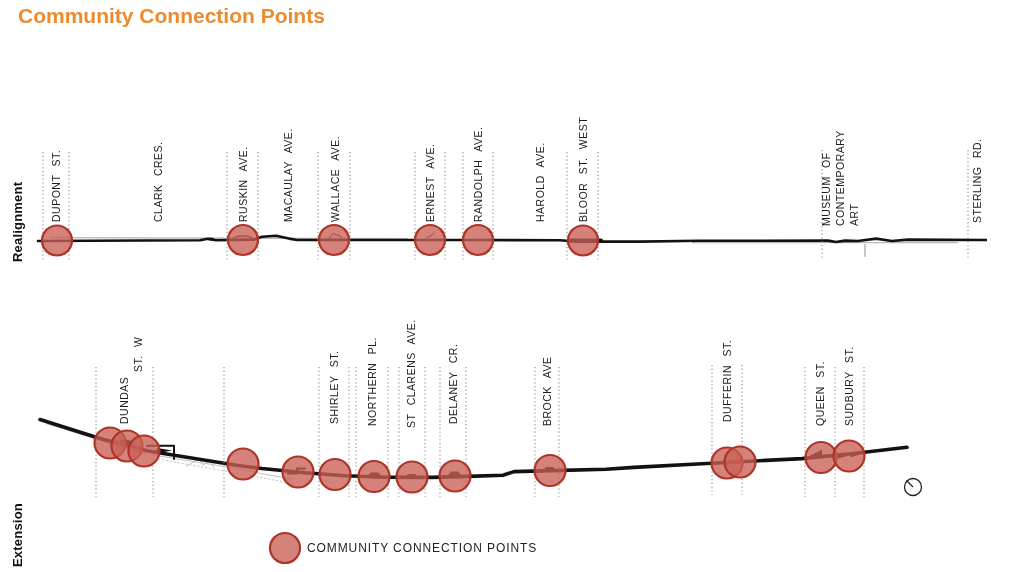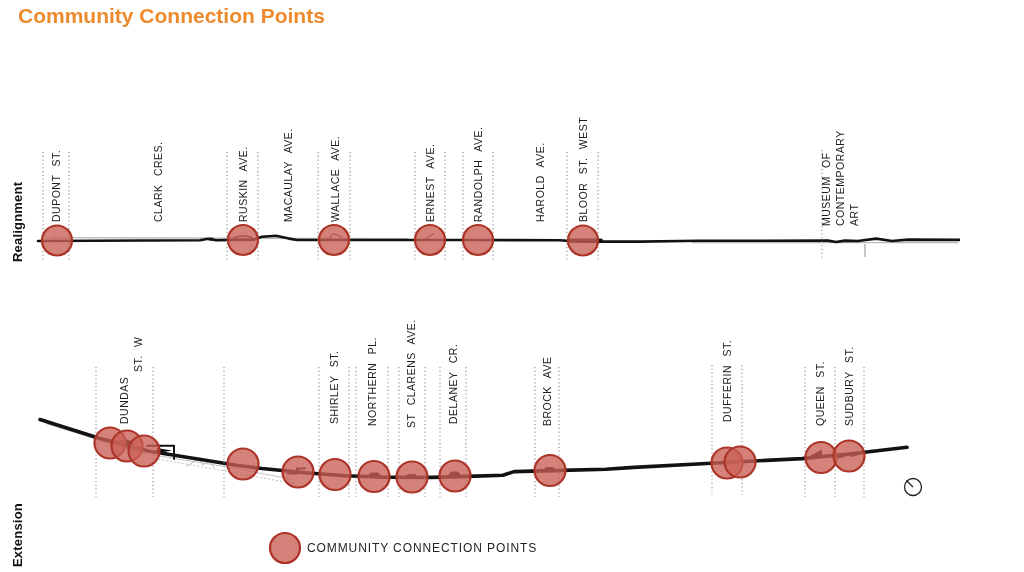--- a/index.html
+++ b/index.html
@@ -1,17 +1,17 @@
 <!DOCTYPE html>
 <html><head>
 <meta charset="utf-8">
 <style>
   html,body{margin:0;padding:0;background:#ffffff;}
   .canvas{position:relative;width:960px;height:572px;background:#fff;overflow:hidden;
-          font-family:"Liberation Sans","DejaVu Sans",sans-serif;}
+          font-family:"Liberation Sans","DejaVu Sans",sans-serif;padding-left:27px;}
   .page-title{position:absolute;left:18px;top:4px;font-size:21px;font-weight:bold;
               color:#ED8A2D;letter-spacing:0px;}
   svg{position:absolute;left:0;top:0;}
   .lbl{font-family:"Liberation Sans","DejaVu Sans",sans-serif;font-size:10.5px;fill:#1c1c1c;
        letter-spacing:0.5px;word-spacing:5px;}
   .section-lbl{font-family:"Liberation Sans","DejaVu Sans",sans-serif;font-size:13px;
        font-weight:bold;fill:#111;letter-spacing:0.2px;}
   .legend-lbl{font-family:"Liberation Sans","DejaVu Sans",sans-serif;font-size:12px;fill:#222;
        letter-spacing:0.9px;}
   .dot{stroke:#8c8c8c;stroke-width:1.1;stroke-dasharray:1.2 2.6;}

